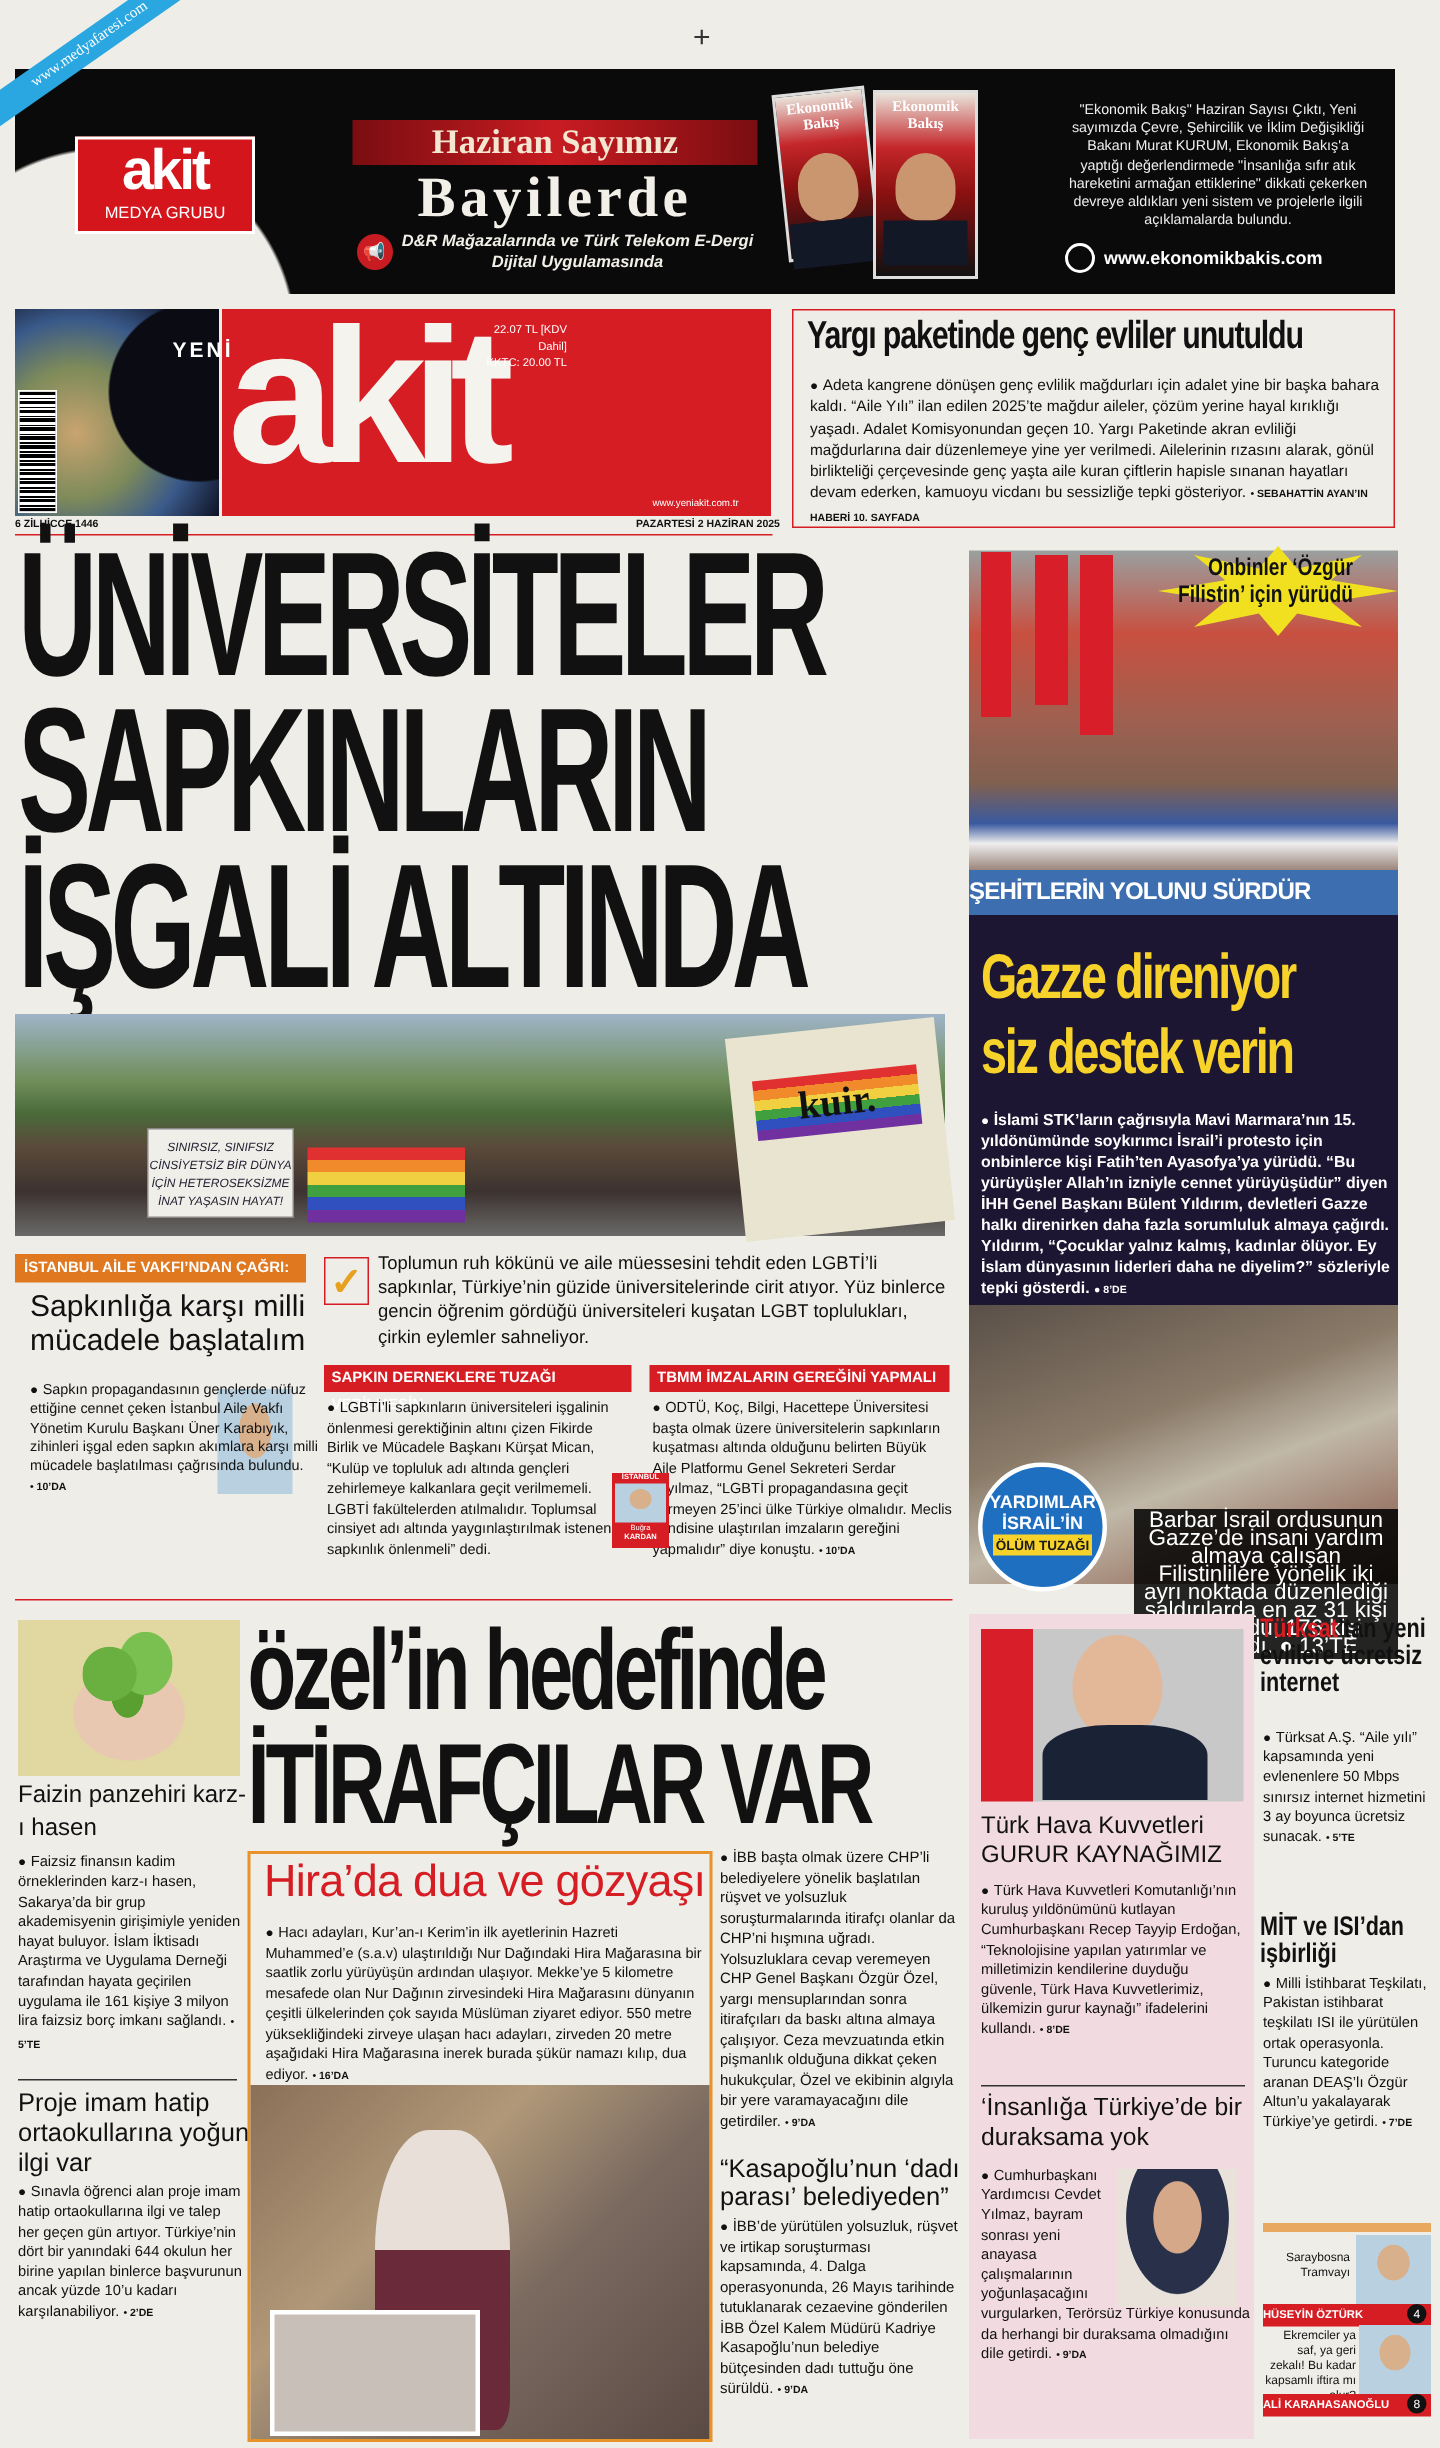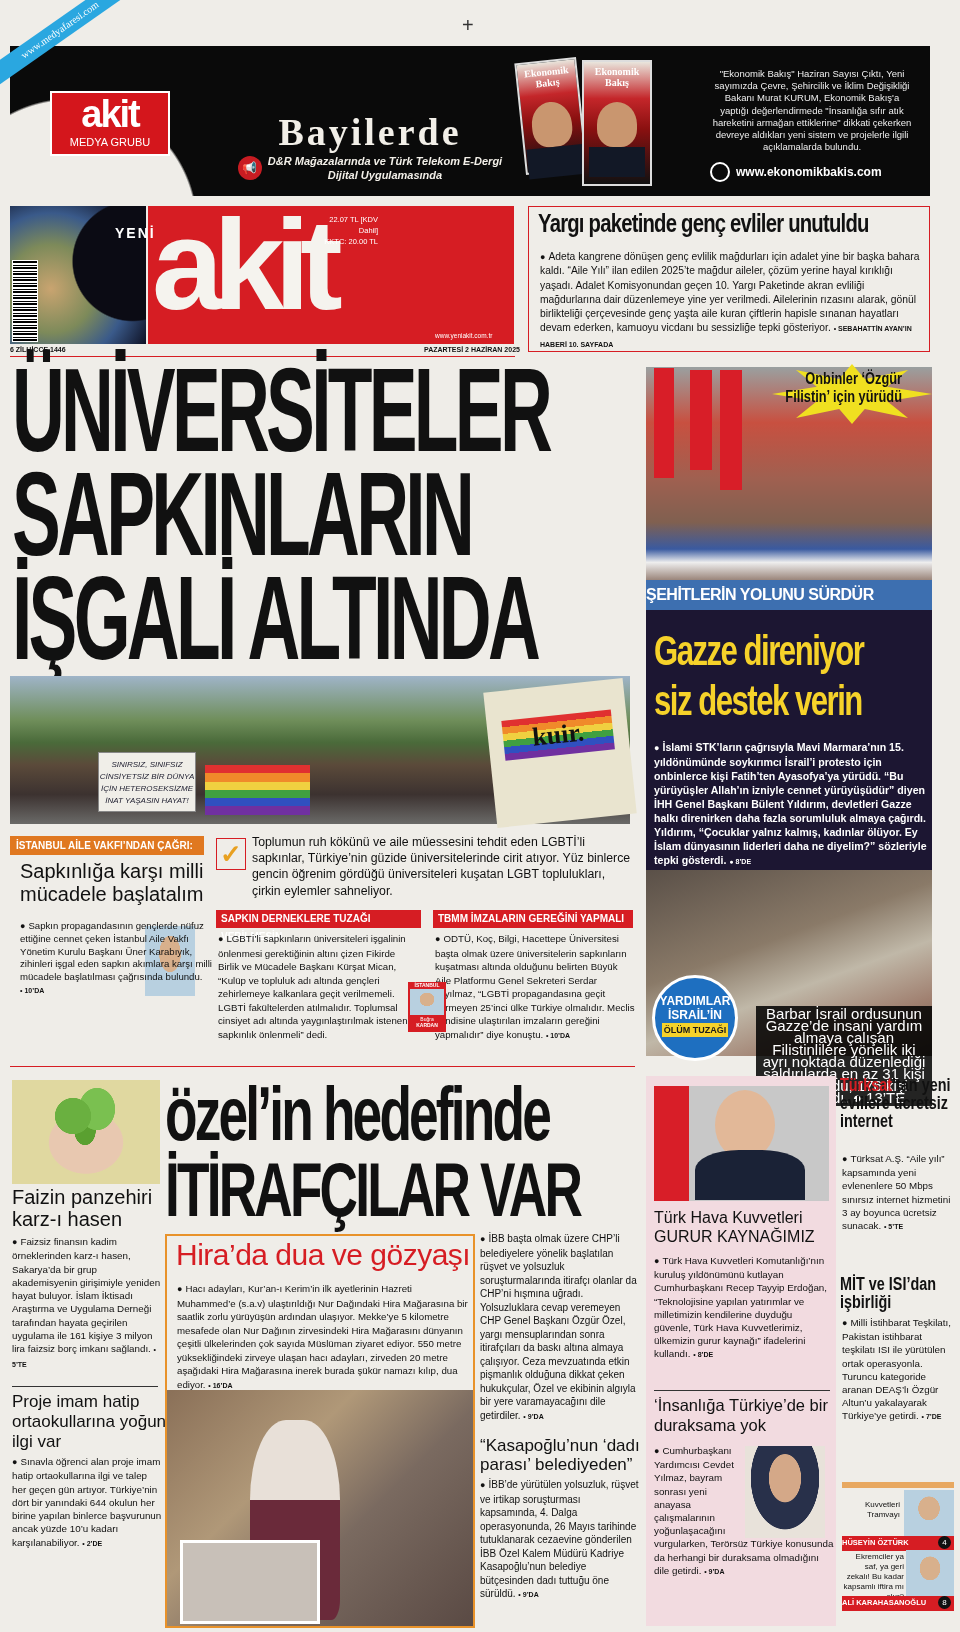--- a/index.html
+++ b/index.html
@@ -79,21 +79,21 @@
 .hira-body{left:177px;top:1282px;width:292px;font-size:9.7px;line-height:13.5px}
 .hira-photo{left:167px;top:1390px;width:306px;height:236px;background:linear-gradient(135deg,#8a7058 0%,#b09878 35%,#7a6a60 60%,#5a4a44 100%)}
 .woman{left:250px;top:1420px;width:90px;height:200px;background:linear-gradient(180deg,#e8e0d8 0 40%,#6a2a3a 40% 100%);border-radius:40% 40% 10% 10%}
 .inset-photo{left:180px;top:1540px;width:140px;height:84px;background:#c8c0b8;border:3px solid #fff}
 .ibb-body{left:480px;top:1232px;width:160px;font-size:10px;line-height:13.5px}
 .kasap-title{left:480px;top:1436px;width:160px;font-size:17px;line-height:19px}
 .kasap-body{left:480px;top:1478px;width:160px;font-size:10px;line-height:13.5px}
 
 .faiz-photo{left:12px;top:1080px;width:148px;height:104px;background:radial-gradient(ellipse at 50% 60%,#e8c8b0 0 35%,#e0d8a0 36% 100%)}
 .plant{left:55px;top:1088px;width:60px;height:70px;background:radial-gradient(ellipse at 30% 40%,#6ab040 0 30%,transparent 31%),radial-gradient(ellipse at 70% 30%,#7ac050 0 30%,transparent 31%),radial-gradient(ellipse at 50% 60%,#5aa030 0 25%,transparent 26%)}
-.faiz-title{left:12px;top:1186px;width:155px;font-size:20px;line-height:22px}
+.faiz-title{left:12px;top:1186px;width:155px;font-size:16px;line-height:22px}
 .faiz-body{left:12px;top:1235px;width:150px;font-size:9.8px;line-height:13.3px}
 .proje-title{left:12px;top:1392px;width:155px;font-size:17px;line-height:20px}
 .proje-body{left:12px;top:1455px;width:150px;font-size:9.8px;line-height:13.3px}
 
 .pink{left:646px;top:1076px;width:190px;height:550px;background:#f2dbe0}
 .erd-photo{left:654px;top:1086px;width:175px;height:115px;background:linear-gradient(90deg,#d81e28 0 20%,#c8c8c8 20% 100%)}
 .erd-face{left:715px;top:1090px;width:60px;height:70px;border-radius:50%;background:#e2b898}
 .erd-suit{left:695px;top:1150px;width:110px;height:50px;background:#1a2236;border-radius:40% 40% 0 0}
 .thk-title{left:654px;top:1208px;width:180px;font-size:16px;line-height:19px}
 .thk-body{left:654px;top:1254px;width:178px;font-size:9.8px;line-height:13.2px}
@@ -116,20 +116,21 @@
 
 <div class="abs watermark">www.medyafaresi.com</div>
 <div class="abs crosshair">+</div>
 
 <div class="abs ad">
   <div class="abs" style="left:0;top:0;width:200px;height:150px;background:radial-gradient(circle at 30% 120%,#efede8 0 55%,transparent 56%)"></div>
   <div class="abs ad-logo">
     <div class="big">akit</div>
     <div class="small">MEDYA GRUBU</div>
   </div>
+  <div class="abs ad-t1">Haziran Sayımız</div>
   <div class="abs ad-t2">Bayilerde</div>
   <div class="abs megaphone">📢</div>
   <div class="abs ad-t3">D&amp;R Mağazalarında ve Türk Telekom E-Dergi Dijital Uygulamasında</div>
   <div class="abs mag" style="left:510px;top:14px;width:62px;height:112px;transform:rotate(-6deg)">
     <div class="mt">Ekonomik Bakış</div>
       <div class="face"></div>
       <div class="suit"></div>
   </div>
   <div class="abs mag" style="left:572px;top:14px;width:70px;height:126px">
     <div class="mt">Ekonomik Bakış</div>
@@ -249,21 +250,21 @@
 <div class="abs cevdet"></div>
 <div class="abs teror-body"><div style="float:right;width:88px;height:92px"></div><span class="bul">Cumhurbaşkanı Yardımcısı Cevdet Yılmaz, bayram sonrası yeni anayasa çalışmalarının yoğunlaşacağını vurgularken, Terörsüz Türkiye konusunda da herhangi bir duraksama olmadığını dile getirdi.</span> <span class="ref">• 9’DA</span></div>
 
 <div class="abs turksat-title cond" style="width:150px"><span style="color:#d61d23">Türksat</span><span>’tan yeni evlilere ücretsiz internet</span></div>
 <div class="abs turksat-body"><span class="bul">Türksat A.Ş. “Aile yılı” kapsamında yeni evlenenlere 50 Mbps sınırsız internet hizmetini 3 ay boyunca ücretsiz sunacak.</span> <span class="ref">• 5’TE</span></div>
 <div class="abs mit-title cond" style="width:150px">MİT ve ISI’dan işbirliği</div>
 <div class="abs mit-body"><span class="bul">Milli İstihbarat Teşkilatı, Pakistan istihbarat teşkilatı ISI ile yürütülen ortak operasyonla. Turuncu kategoride aranan DEAŞ’lı Özgür Altun’u yakalayarak Türkiye’ye getirdi.</span> <span class="ref">• 7’DE</span></div>
 <div class="abs col-bar"></div>
 
 <div class="abs" style="left:842px;top:1490px;width:112px;height:46px">
-  <div class="abs col-text" style="left:0;top:10px;width:58px">Kuvvetleri Tramvayı</div>
+  <div class="abs col-text" style="left:0;top:10px;width:58px">Saraybosna Tramvayı</div>
   <div class="abs portrait" style="left:62px;top:0;width:50px;height:46px"></div>
 </div>
 <div class="abs col-name" style="top:1536px"><span>HÜSEYİN ÖZTÜRK</span></div>
 <div class="abs col-num" style="left:938px;top:1536px">4</div>
 <div class="abs" style="left:842px;top:1550px;width:112px;height:46px">
   <div class="abs col-text" style="left:0;top:2px;width:62px">Ekremciler ya saf, ya geri zekalı! Bu kadar kapsamlı iftira mı olur?</div>
   <div class="abs portrait" style="left:64px;top:0;width:48px;height:46px"></div>
 </div>
 <div class="abs col-name" style="top:1596px"><span>ALİ KARAHASANOĞLU</span></div>
 <div class="abs col-num" style="left:938px;top:1596px">8</div>

